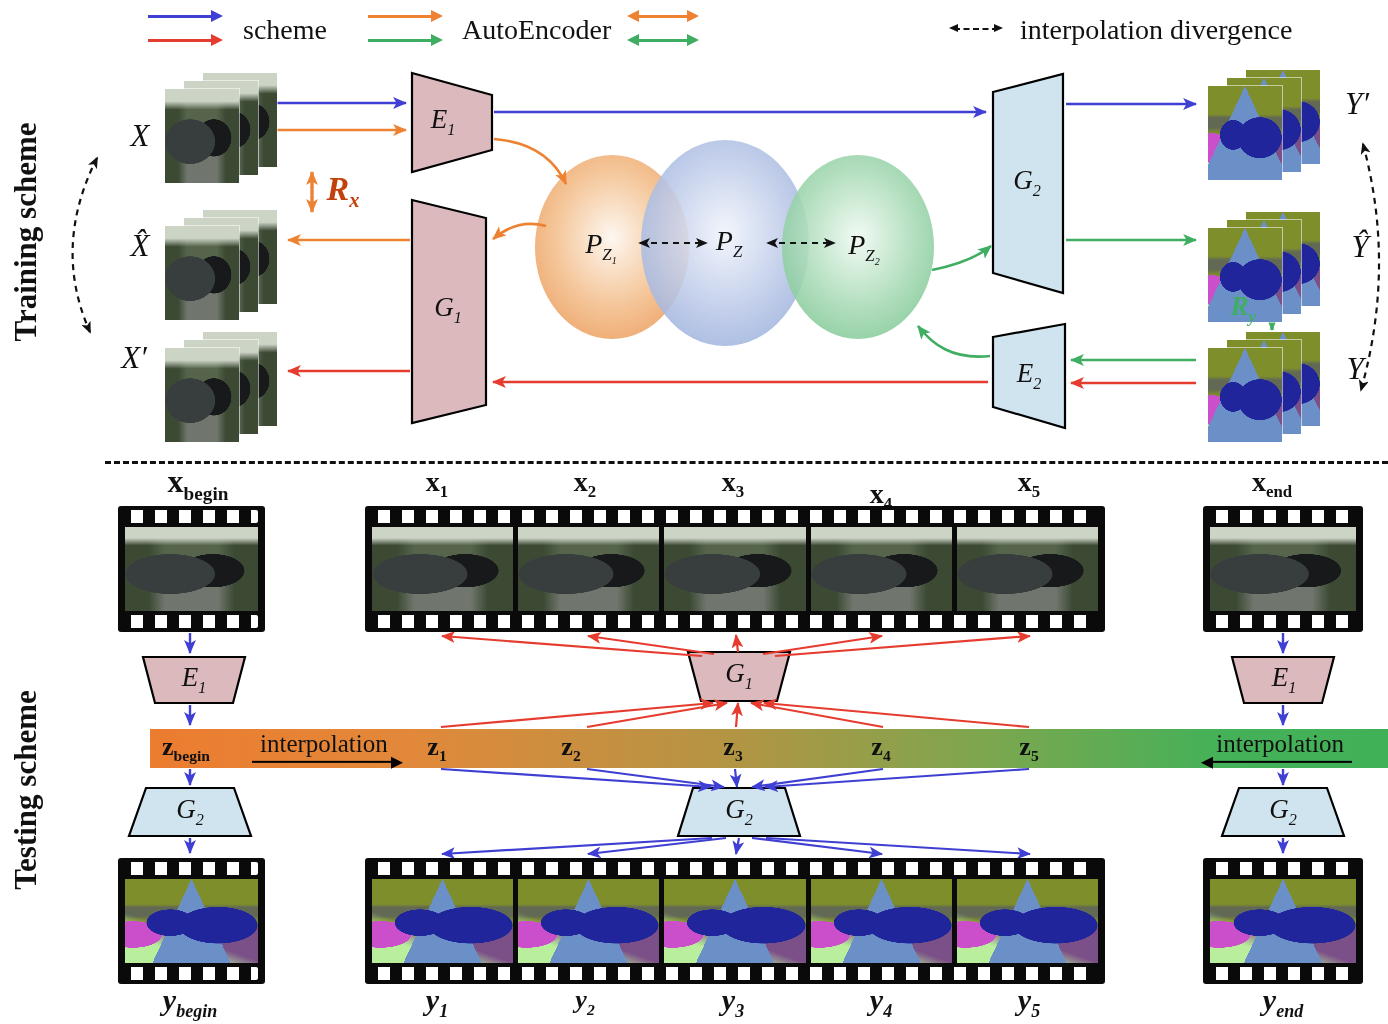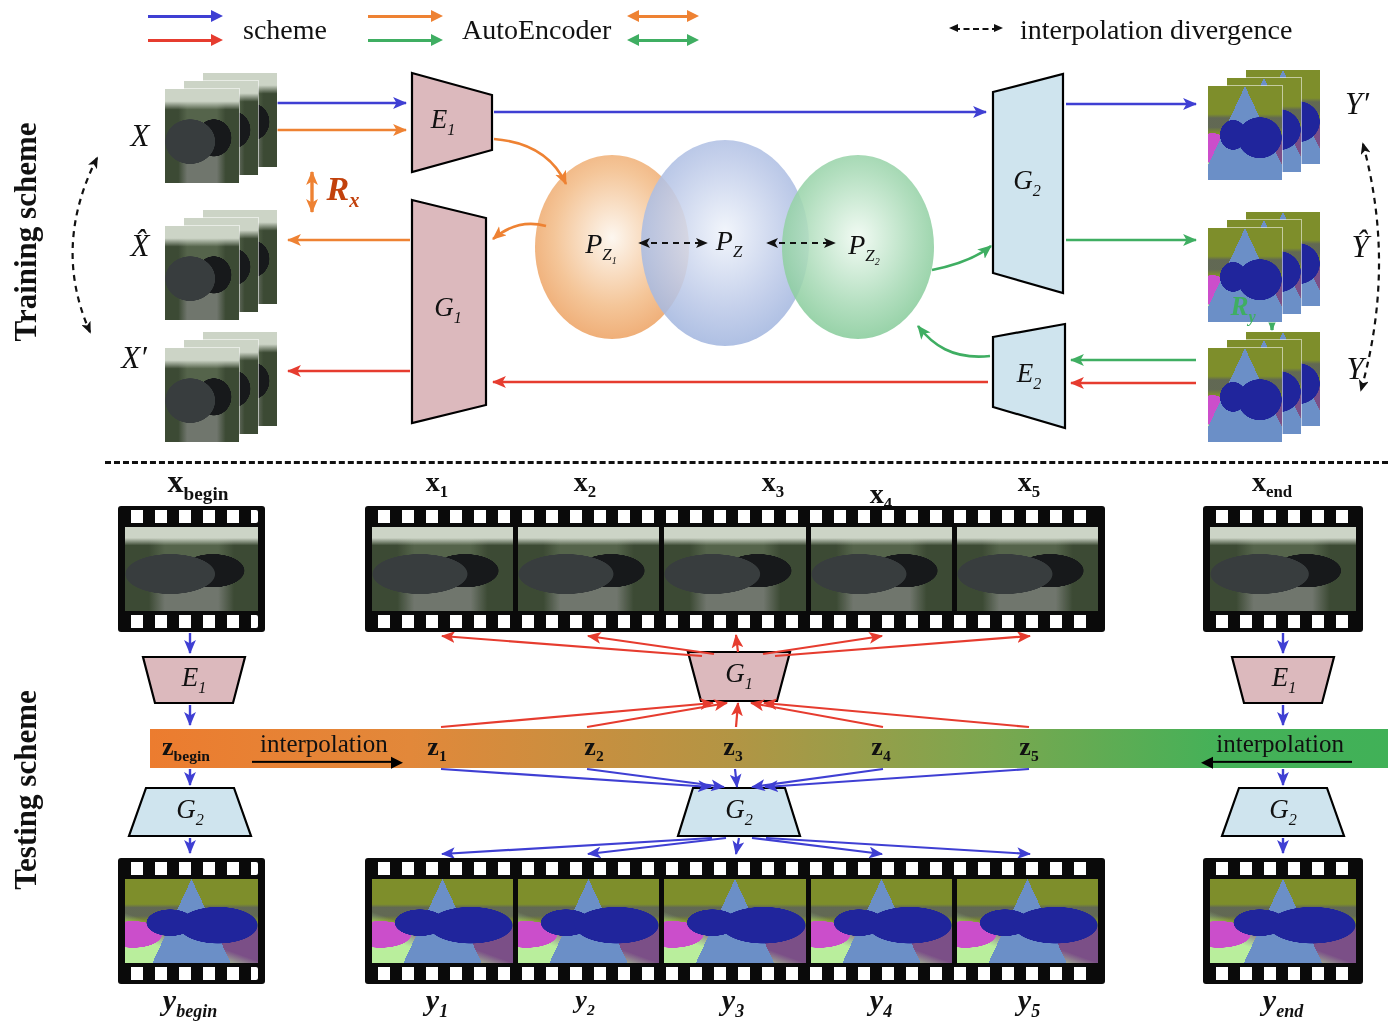--- a/index.html
+++ b/index.html
@@ -281,21 +281,21 @@
   <div class="mlabel plabel" style="left:864px;top:248px;">
     <i>P</i><sub><i>Z</i><sub>2</sub></sub>
   </div>
 
 
   <div class="mlabel vec" style="left:192px;top:484px;font-size:32px;margin-left:6px;">
     <span>x</span><sub>begin</sub>
   </div>
   <div class="mlabel vec" style="left:437px;top:484px;font-size:28px;"><span>x</span><sub>1</sub></div>
   <div class="mlabel vec" style="left:585px;top:484px;font-size:28px;"><span>x</span><sub>2</sub></div>
-  <div class="mlabel vec" style="left:733px;top:484px;font-size:28px;margin-left:40px;"><span>x</span><sub>3</sub></div>
+  <div class="mlabel vec" style="left:733px;top:484px;font-size:28px;"><span>x</span><sub>3</sub></div>
   <div class="mlabel vec" style="left:881px;top:496px;font-size:28px;"><span>x</span><sub>4</sub></div>
   <div class="mlabel vec" style="left:1029px;top:484px;font-size:28px;"><span>x</span><sub>5</sub></div>
   <div class="mlabel vec" style="left:1272px;top:484px;font-size:28px;">
     <span>x</span><sub>end</sub>
   </div>
 
   <div class="strip" style="left:118px;top:506px;width:147px;height:126px;">
     <div class="sprk"></div>
     <div class="frames">
         <div class="frame street"></div>
@@ -341,21 +341,21 @@
   </div>
 
   <div class="bar">
     <span class="zedge vec" style="left:12px;">
       <span>z</span><sub>begin</sub>
     </span>
     <span class="interp il" style="left:102px;">
       <span>interpolation</span>
     </span>
     <span class="zlab vec" style="left:287px;"><span>z</span><sub>1</sub></span>
-    <span class="zlab vec" style="left:444px;"><span>z</span><sub>2</sub></span>
+    <span class="zlab vec" style="left:421px;"><span>z</span><sub>2</sub></span>
     <span class="zlab vec" style="left:583px;"><span>z</span><sub>3</sub></span>
     <span class="zlab vec" style="left:731px;"><span>z</span><sub>4</sub></span>
     <span class="zlab vec" style="left:879px;"><span>z</span><sub>5</sub></span>
     <span class="interp ir" style="right:98px;">
       <span>interpolation</span>
     </span>
     <span class="zedge vec" style="right:10px;">
       <span>z</span><sub>end</sub>
     </span>
   </div>

